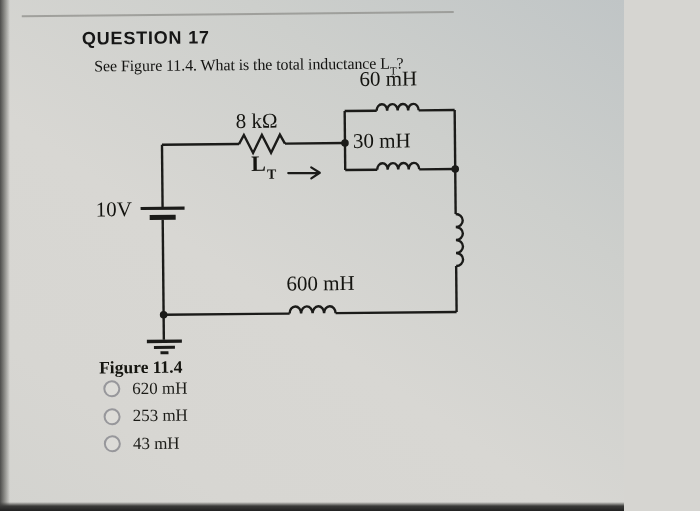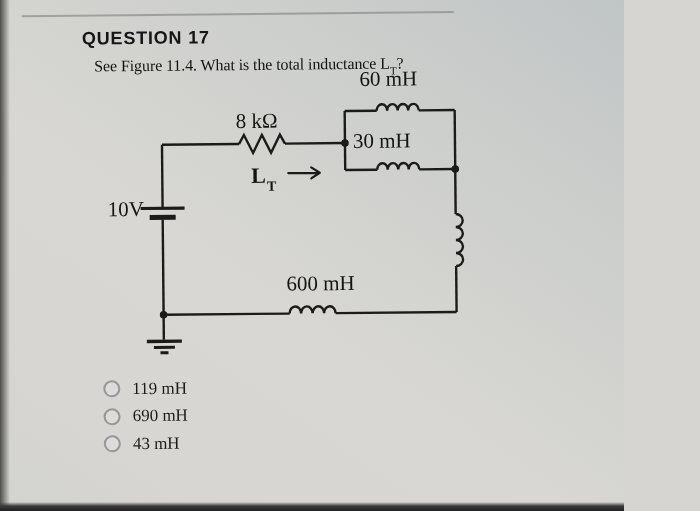--- a/index.html
+++ b/index.html
@@ -30,21 +30,21 @@
     position:absolute;left:96px;top:55px;margin:0;
     font-size:16px;color:#141412;white-space:nowrap;letter-spacing:-0.1px;
   }
   .prompt sub{font-size:11px;position:relative;top:2px;}
   .circuit-svg{position:absolute;left:0;top:0;}
   .clabel{
     position:absolute;font-weight:normal;font-size:21px;line-height:1.05;
     color:#141410;white-space:nowrap;
   }
   .lt-label{
-    position:absolute;left:252px;top:164px;
+    position:absolute;left:252px;top:152px;
     font-weight:bold;font-size:22px;line-height:1;color:#141410;
   }
   .lt-label sub{font-size:14px;position:relative;top:3px;left:1px;}
   .figcap{
     position:absolute;left:98px;top:355px;
     font-weight:bold;font-size:17.5px;color:#151510;
   }
   .options{
     position:absolute;left:102px;top:378px;
     display:flex;flex-direction:column;gap:10px;
@@ -109,34 +109,35 @@
       <g fill="#1b1b19" stroke="none">
         <circle cx="346" cy="143" r="3.8"></circle>
         <circle cx="456" cy="170" r="3.8"></circle>
         <circle cx="163" cy="313" r="3.8"></circle>
       </g>
     </svg>
 
     <div class="clabel" style="left:361px;top:68px">60 mH</div>
     <div class="clabel" style="left:237px;top:109px">8 kΩ</div>
     <div class="clabel" style="left:354px;top:130px">30 mH</div>
-    <div class="clabel" style="left:108px;top:196px">10V</div>
+    <div class="clabel" style="left:96px;top:196px">10V</div>
     <div class="clabel" style="left:286px;top:272px">600 mH</div>
 
     <div class="lt-label"><span>L</span><sub>T</sub></div>
 
+    <div class="figcap">Figure 11.4</div>
 
     <div class="options">
       <label class="option">
         <span class="radio"></span>
-        <span class="opt-text">119 mH</span>
+        <span class="opt-text">620 mH</span>
       </label>
       <label class="option">
         <span class="radio"></span>
-        <span class="opt-text">690 mH</span>
+        <span class="opt-text">253 mH</span>
       </label>
       <label class="option">
         <span class="radio"></span>
         <span class="opt-text">43 mH</span>
       </label>
     </div>
 
   </div>
 
   <div class="edge-left"></div>

